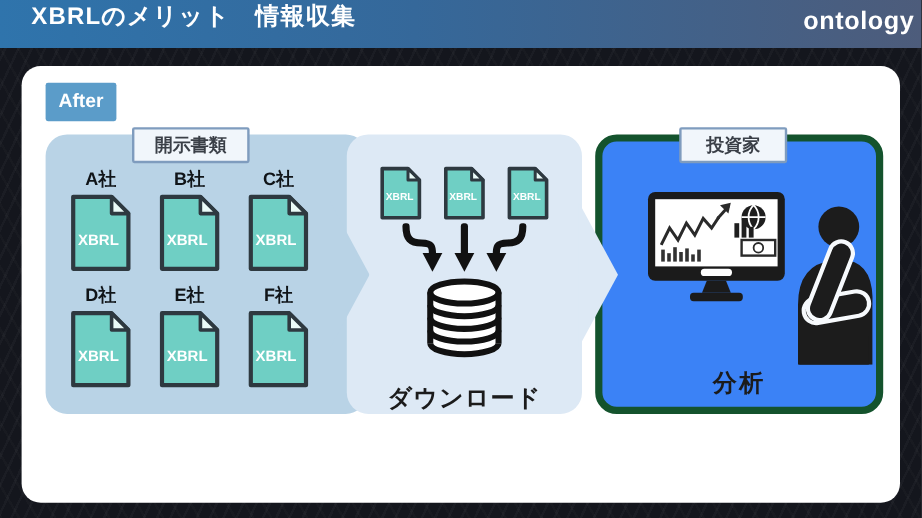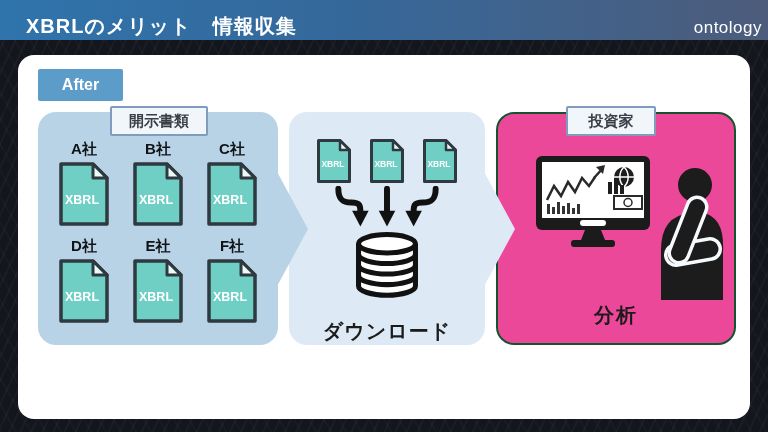--- a/index.html
+++ b/index.html
@@ -8,39 +8,39 @@
     font-family:"Liberation Sans","DejaVu Sans",sans-serif;
     background-color:#14161d;
     background-image:
       repeating-linear-gradient(115deg, rgba(255,255,255,0.03) 0 2px, transparent 2px 10px),
       repeating-linear-gradient(60deg, rgba(255,255,255,0.02) 0 2px, transparent 2px 13px);
   }
   
   .header{
     position:absolute;left:0;top:0;width:768px;height:40px;
     background:linear-gradient(90deg,#2f74ac 0%,#35689a 45%,#4d5c7b 100%);
-    display:flex;align-items:flex-end;
+    display:flex;align-items:flex-start;
   }
   .header-title{margin-left:26px;color:#fff;font-size:20px;font-weight:bold;letter-spacing:1px;}
-  .logo{position:absolute;right:6px;top:18px;color:#fff;font-size:17px;font-weight:normal;letter-spacing:0.5px;}
+  .logo{position:absolute;right:6px;top:6px;color:#fff;font-size:21px;font-weight:bold;letter-spacing:0.5px;}
   
   .card{
     position:absolute;left:18px;top:55px;width:732px;height:364px;
     background:#ffffff;border-radius:16px;
   }
   .after-badge{
-    position:absolute;left:20px;top:14px;width:85px;height:32px;
+    position:absolute;left:20px;top:14px;width:59px;height:32px;
     background:#5b9cc9;border-radius:2px;color:#fff;font-size:16px;font-weight:bold;
     display:flex;align-items:center;justify-content:center;
   }
   
   .panel{position:absolute;top:57px;height:233px;border-radius:18px;}
-  .panel-left{left:20px;width:240px;background:#b9d3e6;}
+  .panel-left{left:20px;width:240px;background:#b9d3e6;padding-left:28px;}
   .panel-mid{left:271px;width:196px;background:#dde9f5;display:flex;flex-direction:column;align-items:center;}
-  .panel-right{left:478px;width:240px;background:#ec4899;border:2px solid #14532d;box-sizing:border-box;}
+  .panel-right{left:478px;width:240px;background:#3b82f6;border:6px solid #14532d;box-sizing:border-box;}
   .chev{position:absolute;top:113px;width:33px;height:122px;clip-path:polygon(0 0,100% 50%,0 100%);z-index:3;}
   .chev-1{left:257px;background:#b9d3e6;}
   .chev-2{left:464px;background:#dde9f5;}
   .tag-box{
     position:absolute;top:51px;height:30px;z-index:4;
     background:#f1f6fb;border:2px solid #7f9cbe;box-sizing:border-box;border-radius:2px;
     display:flex;align-items:center;justify-content:center;
     font-size:15px;font-weight:600;color:#3a3f47;
   }
   .tag-disclosure{left:92px;width:98px;}

